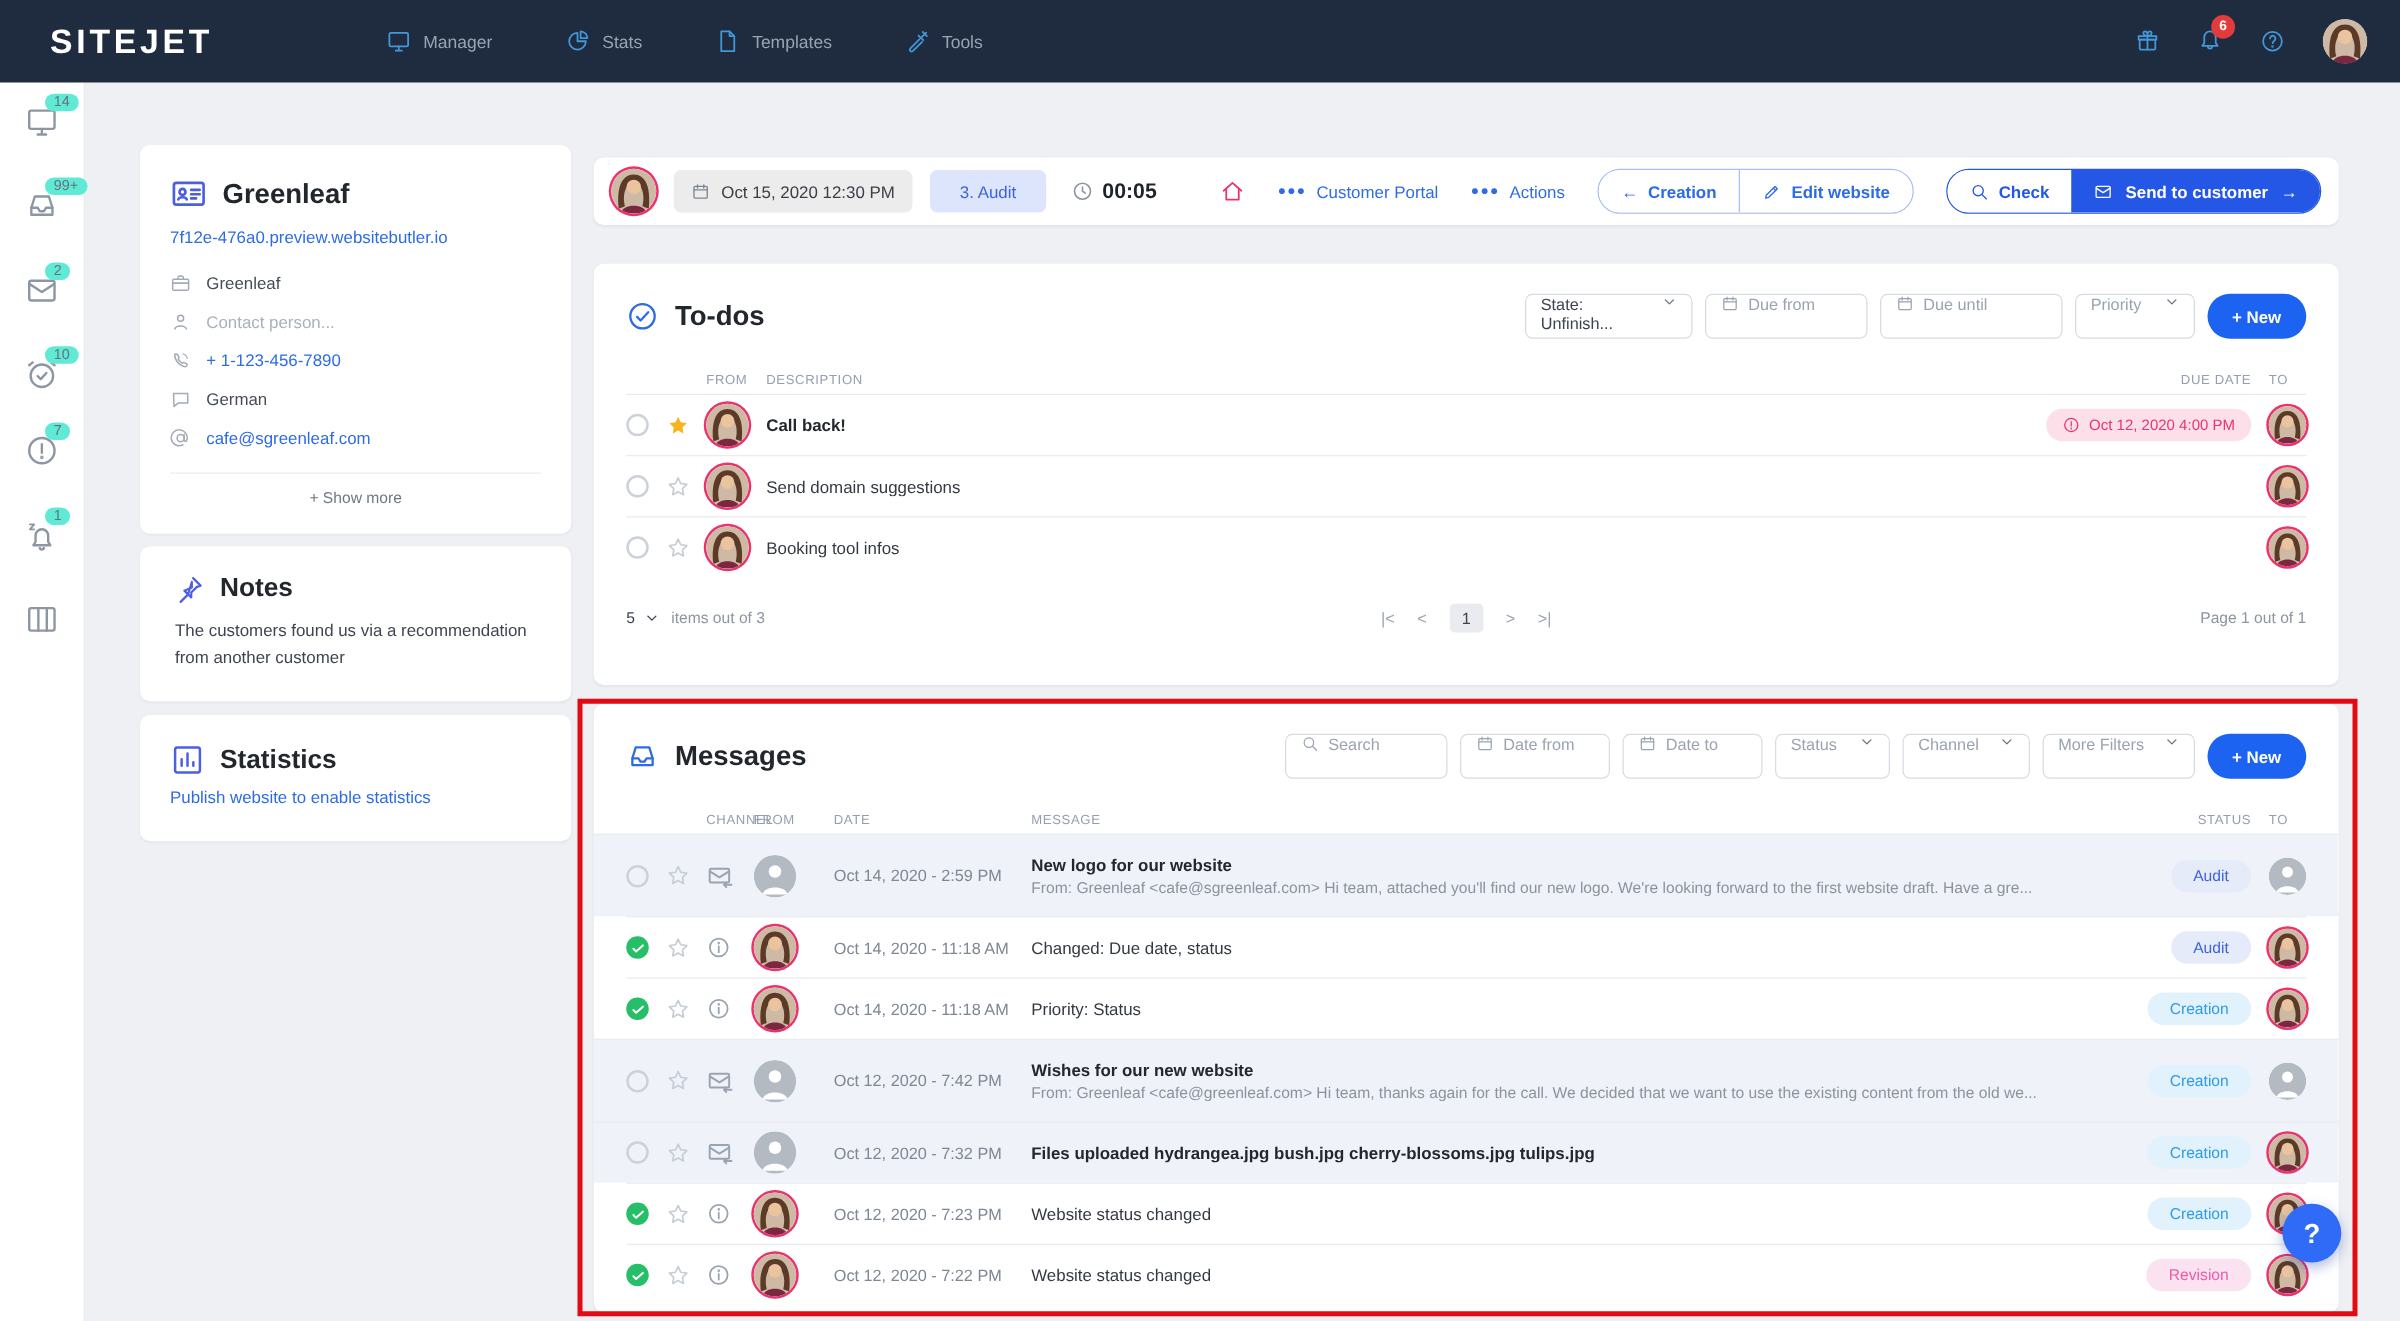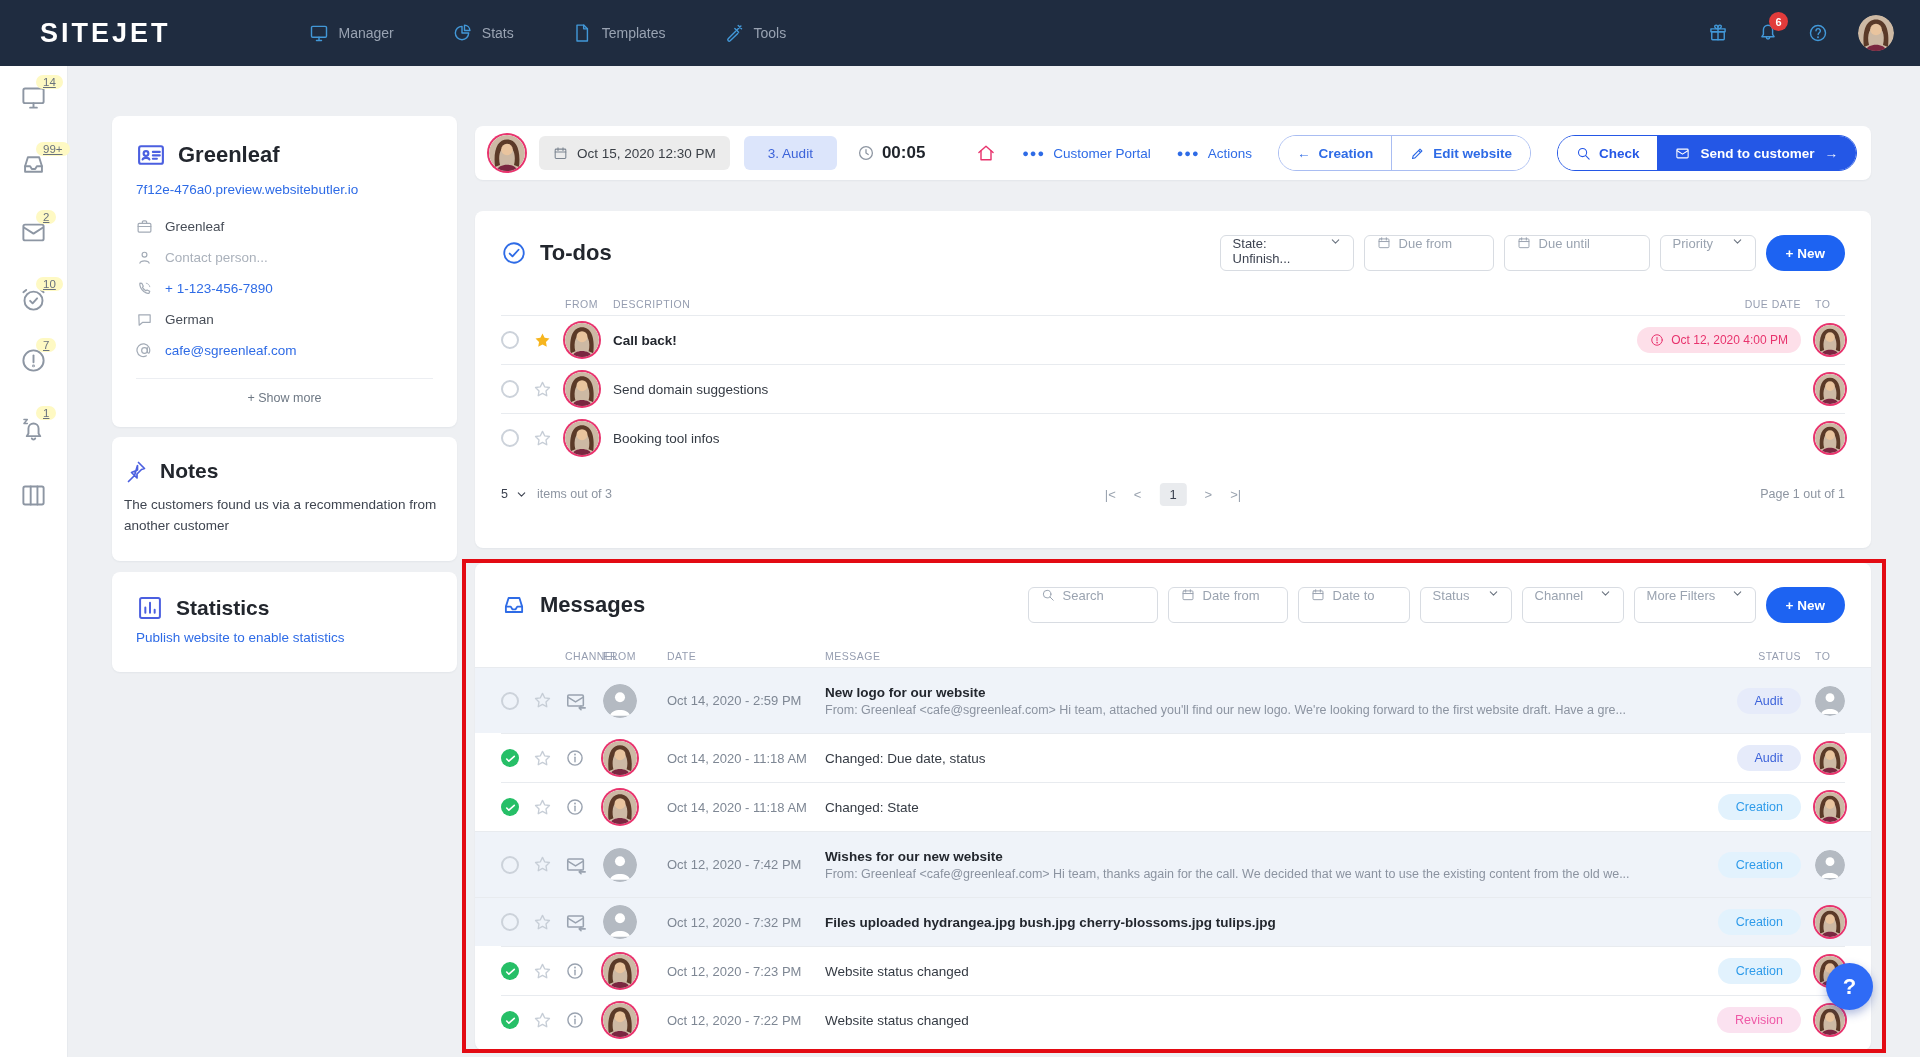--- a/index.html
+++ b/index.html
@@ -15,38 +15,38 @@
   .nav-item .ic { color:#4298d8; }
   .nav-item .lb { color:#99a3b2; font-size:14px; }
   .nav-right { margin-left:auto; display:flex; align-items:center; gap:30px; margin-right:26px; }
   .nav-right .ic { color:#4298d8; cursor:pointer; }
   .bell-wrap { position:relative; }
   .nav-badge { position:absolute; top:-9px; right:-10px; background:#e23b3b; color:#fff; font-size:11px; font-weight:700; border-radius:50%; width:19px; height:19px; display:flex; align-items:center; justify-content:center; }
 
   
   .rail { position:absolute; top:66px; left:0; width:68px; height:991px; background:#fff; border-right:1px solid #e7eaee; z-index:10; }
   .rail-item { position:absolute; left:20px; width:28px; height:28px; color:#8d96a3; cursor:pointer; }
-  .rail-badge { position:absolute; top:-9px; left:16px; background:#fef9c3; border-radius:10px; font-size:11.5px; color:#68717e; padding:1px 7px; white-space:nowrap;text-decoration:underline; }
+  .rail-badge { position:absolute; top:-9px; left:16px; background:#5eead4; border-radius:10px; font-size:11.5px; color:#68717e; padding:1px 7px; white-space:nowrap; }
 
   
   .card { position:absolute; background:#fff; border-radius:8px; box-shadow:0 1px 2px rgba(20,30,50,.05); }
 
   
   .customer-card { left:112px; top:116px; width:345px; padding:24px 24px 10px; }
   .card-head { display:flex; align-items:center; gap:12px; }
   .card-head .ic { color:#4b5fe0; }
   .card-title { font-size:22px; font-weight:700; color:#22262d; }
   .customer-url { display:block; margin:12px 0 14px; color:#2e6be6; font-size:13.5px; text-decoration:none; }
   .cust-row { display:flex; align-items:center; gap:12px; height:31px; font-size:13.5px; color:#474d57; }
   .cust-row .ic { color:#a3abb6; flex:0 0 17px; }
   .cust-row .link { color:#2e6be6; cursor:pointer; }
   .cust-row .placeholder { color:#aab1bb; }
   .show-more { border-top:1px solid #eceef2; margin-top:12px; text-align:center; padding:12px 0; font-size:12.5px; color:#6e7884; cursor:pointer; }
 
-  .notes-card { left:112px; top:437px; width:345px; padding:22px 12px 24px; }
+  .notes-card { left:112px; top:437px; width:345px; padding:22px 28px 24px; }
   .notes-body { margin-top:12px; font-size:13.5px; line-height:1.55; color:#3f4550; }
   .stats-card { left:112px; top:572px; width:345px; padding:22px 24px 26px; }
   .stats-link { display:inline-block; margin-top:8px; color:#2e6be6; font-size:13.5px; cursor:pointer; }
 
   
   .toolbar-card { left:475px; top:126px; width:1396px; height:54px; display:flex; align-items:center; padding:0 14px; gap:14px; }
   .avatar { border-radius:50%; overflow:hidden; display:inline-flex; flex:none; }
   .avatar svg { display:block; width:100%; height:100%; }
   .avatar.ring { box-shadow:0 0 0 2px #e8336d; }
   .chip { height:34px; display:flex; align-items:center; gap:9px; border-radius:6px; padding:0 14px; font-size:13.5px; cursor:pointer; }
@@ -737,21 +737,21 @@
           <span class="avatar ring" style="height: 34px; width: 34px;">
             <svg viewBox="0 0 36 36">
               <circle cx="18" cy="18" r="18" fill="#cdb9a4"></circle>
               <path d="M6 32C4 14 9 4.5 18 4.5S32 14 30 32l-5-2c2.5-10-1-19-7-19s-9.5 9-7 19z" fill="#5b3a28"></path>
               <circle cx="18" cy="14.5" r="5.8" fill="#e9c49e"></circle>
               <path d="M7.5 36c1.5-8.5 19.5-8.5 21 0z" fill="#7a2740"></path>
             </svg>
           </span>
           <span class="msg-date">Oct 14, 2020 - 11:18 AM</span>
           <div class="msg-main">
-            <div class="row-title">Changed: State</div>
+            <div class="row-title">Priority: Status</div>
           </div>
           <span class="pill" style="background: rgb(226, 242, 253); color: rgb(46, 155, 234);">Creation</span>
           <span class="avatar ring" style="height: 30px; width: 30px;">
             <svg viewBox="0 0 36 36">
               <circle cx="18" cy="18" r="18" fill="#cdb9a4"></circle>
               <path d="M6 32C4 14 9 4.5 18 4.5S32 14 30 32l-5-2c2.5-10-1-19-7-19s-9.5 9-7 19z" fill="#5b3a28"></path>
               <circle cx="18" cy="14.5" r="5.8" fill="#e9c49e"></circle>
               <path d="M7.5 36c1.5-8.5 19.5-8.5 21 0z" fill="#7a2740"></path>
             </svg>
           </span>

